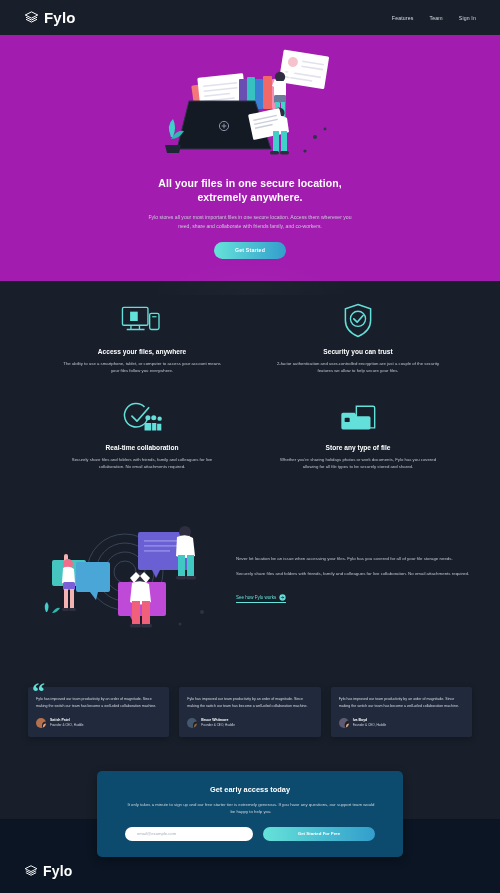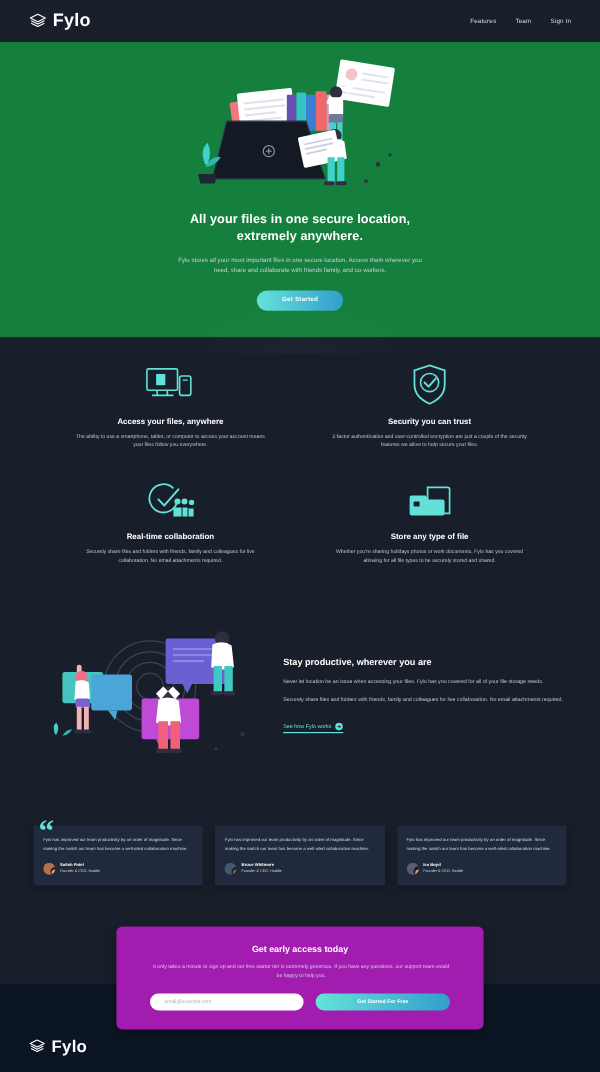--- a/index.html
+++ b/index.html
@@ -21,21 +21,21 @@
   .logo { display:flex; align-items:center; gap:5px; }
   .logo-mark { width:15px; height:15px; display:block; }
   .logo-text { font-size:15px; font-weight:700; letter-spacing:.2px; color:#fff; }
   .nav { display:flex; align-items:center; gap:16px; }
   .nav a {
     font-size:5.2px; color:#d8dce3; text-decoration:none; letter-spacing:.15px;
   }
 
   
   .hero {
-    background:#15803d;
+    background:#a21caf;
     padding:6px 0 22px;
     text-align:center;
     position:relative;
   }
   .hero-illo-wrap {
     width:190px; height:125px; margin:0 auto 10px;
     position:relative;
   }
   .hero-curve {
     position:absolute; left:0; right:0; bottom:-14px; height:70px;
@@ -126,21 +126,21 @@
   }
   .tname { font-size:3.5px; font-weight:700; color:#fff; line-height:1.4; }
   .trole { font-size:3.1px; color:#cdd2db; line-height:1.4; }
 
   
   .access-zone { position:relative; height:86px; }
   .access-top { position:absolute; inset:0 0 38px 0; background:#181f2a; }
   .access-bottom { position:absolute; left:0; right:0; bottom:0; height:38px; background:#0b1523; }
   .access-card {
     position:absolute; left:97px; top:0; width:306px;
-    background:#a21caf; border-radius:5px;
+    background:#0c4a6e; border-radius:5px;
     padding:14px 28px 16px; text-align:center;
     box-shadow:0 3px 10px rgba(0,0,0,.32);
   }
   .access-card h2 { font-size:7.4px; font-weight:700; color:#fff; }
   .access-card p {
     margin:7px auto 0; width:252px;
     font-size:4.3px; line-height:1.78; color:#cfd4dd;
   }
   .access-form { display:flex; gap:10px; margin-top:11px; }
   .email-input {
@@ -394,21 +394,20 @@
           <rect x="156" y="64" width="10" height="3.4" rx="1.6" fill="#2f2e41"></rect>
         </g>
 
         <path d="M16 100 q-3 -7 1 -10 q3 5 0 10 z" fill="#3fd0c9"></path>
         <path d="M22 101 q4 -6 8 -5 q-3 5 -8 5 z" fill="#2fb8b2"></path>
         <circle cx="172" cy="100" r="2" fill="#2a3446"></circle>
         <circle cx="150" cy="112" r="1.6" fill="#2a3446"></circle>
       </svg>
     </div>
     <div class="productive-copy">
-      <h2>Stay productive, wherever you are</h2>
       <p>Never let location be an issue when accessing your files. Fylo has you covered for all of your file storage needs.</p>
       <p>Securely share files and folders with friends, family and colleagues for live collaboration. No email attachments required.</p>
       <a class="link-works" href="#">
         <span>See how Fylo works</span>
         <svg class="arrow-circle" viewBox="0 0 20 20">
           <circle cx="10" cy="10" r="9" fill="#62e0d9"></circle>
           <path d="M6.5 10 h7 M10.5 7 l3 3 l-3 3" fill="none" stroke="#1b2330" stroke-width="1.8" stroke-linecap="round" stroke-linejoin="round"></path>
         </svg>
       </a>
     </div>

